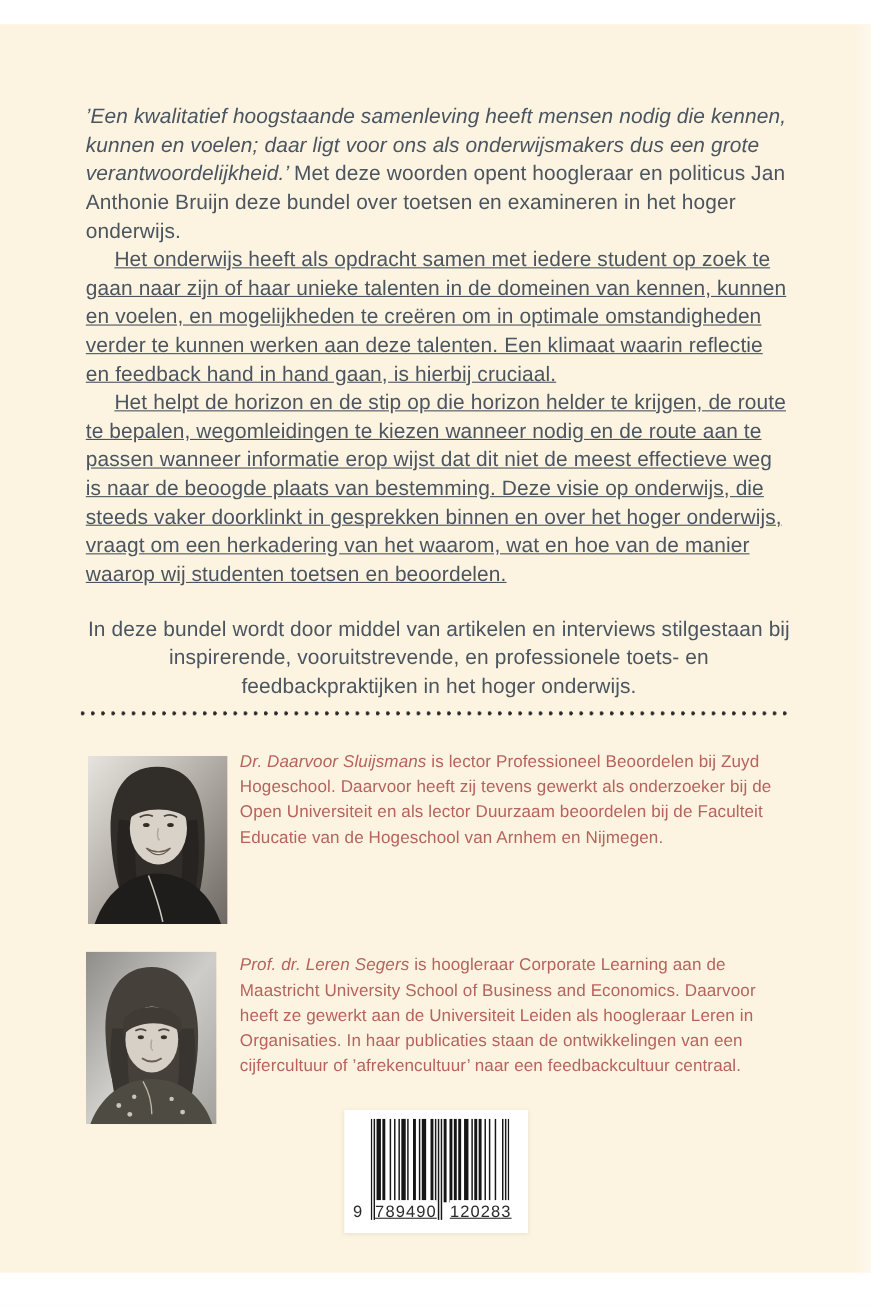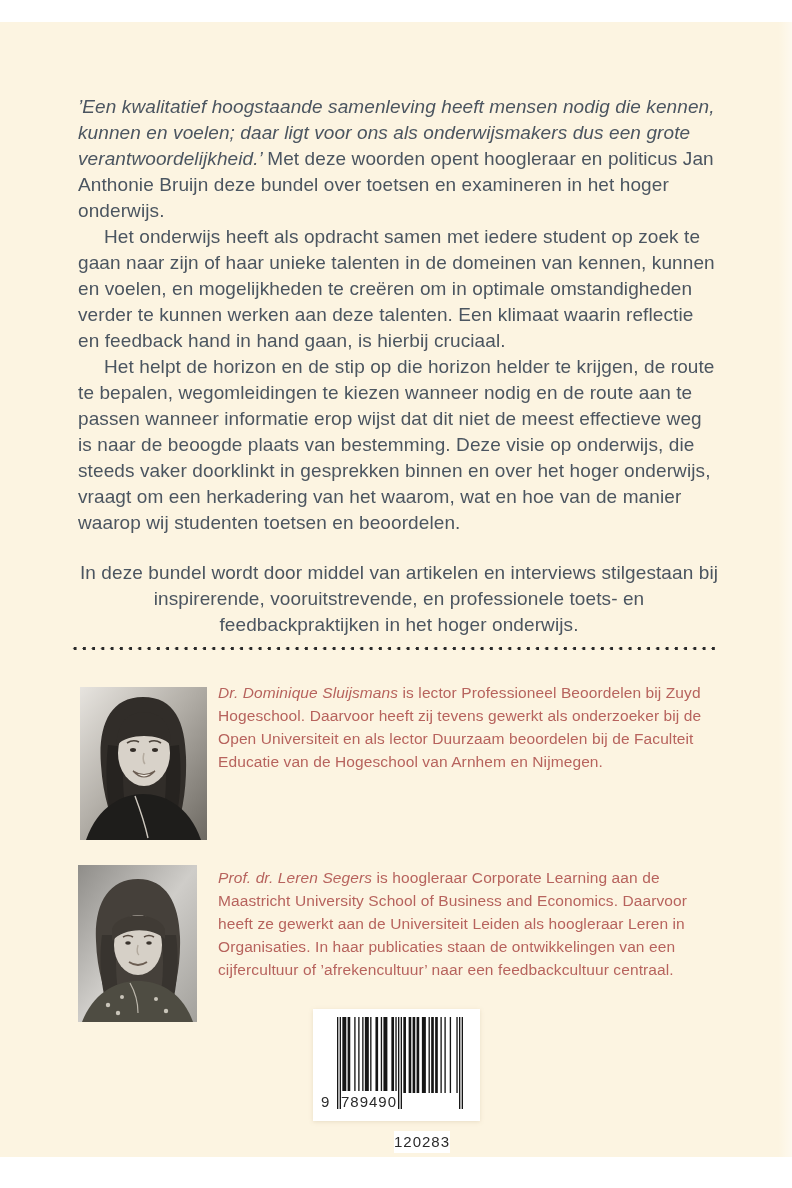--- a/index.html
+++ b/index.html
@@ -29,21 +29,21 @@
   }
 
   
   .blurb{
     position:absolute;left:78px;top:72px;width:642px;
     color:var(--body-text);
     font-size:19px;line-height:26px;
     letter-spacing:0.1px;
   }
   .para{margin:0;}
-  .para.indent{text-indent:26px;}
+  .para.indent{text-indent:26px;text-decoration:underline;}
   .para.spaced{margin-top:24px;text-align:center;}
   .em{font-style:italic;}
 
   
   .divider{
     position:absolute;left:71px;top:622px;width:646px;height:9px;
     background-image:radial-gradient(circle at 4px 4.5px, var(--dot) 1.55px, rgba(0,0,0,0) 1.9px);
     background-size:9.25px 9px;
     background-repeat:repeat-x;
   }
@@ -69,23 +69,23 @@
     background:#ffffff;
     box-shadow:0 1px 4px rgba(180,160,120,0.25);
   }
   .bars{position:absolute;left:24px;top:8px;width:126px;height:92px;}
   .digits{
     position:absolute;left:0;top:82px;right:0;height:22px;
     font-size:15px;line-height:22px;color:var(--barcode-text);
     letter-spacing:1px;
   }
   .d9{position:absolute;left:8px;}
-  .chip{position:absolute;width:56px;text-align:center;background:#ffffff;}
+  .chip{position:absolute;width:56px;text-align:center;background:#ffffff;text-decoration:underline;}
   .chip1{left:28px;}
-  .chip2{left:81px;margin-top:40px;}
+  .chip2{left:96px;}
 </style>
 </head>
 <body>
 
 <div class="page">
   <div class="cover">
 
     <div class="blurb">
         <p class="para"><span class="em">’Een kwalitatief hoogstaande samenleving heeft mensen nodig die kennen, kunnen en voelen; daar ligt voor ons als onderwijsmakers dus een grote verantwoordelijkheid.’ </span><span>Met deze woorden opent hoogleraar en politicus Jan Anthonie Bruijn deze bundel over toetsen en examineren in het hoger onderwijs.</span></p>
         <p class="para indent"><span>Het onderwijs heeft als opdracht samen met iedere student op zoek te gaan naar zijn of haar unieke talenten in de domeinen van kennen, kunnen en voelen, en mogelijkheden te creëren om in optimale omstandigheden verder te kunnen werken aan deze talenten. Een klimaat waarin reflectie en feedback hand in hand gaan, is hierbij cruciaal.</span></p>
@@ -113,21 +113,21 @@
         <path d="M47 56 q6 -4 12 -1" stroke="#4a423a" stroke-width="1.6" fill="none"></path>
         <path d="M69 55 q6 -3 12 1" stroke="#4a423a" stroke-width="1.6" fill="none"></path>
         <ellipse cx="53" cy="63" rx="3" ry="1.9" fill="#332d28"></ellipse>
         <ellipse cx="75" cy="63" rx="3" ry="1.9" fill="#332d28"></ellipse>
         <path d="M64 66 q-2 8 1 11" stroke="#b4ab9f" stroke-width="1.5" fill="none"></path>
         <path d="M53 84 q11 7 22 0 q-11 12 -22 0 Z" fill="#efe9e0" stroke="#6b5d52" stroke-width="1.2"></path>
         <path d="M6 153 C18 118 44 107 63 107 C83 107 109 118 121 153 Z" fill="#1e1d1b"></path>
         <path d="M55 109 q9 24 13 42" stroke="#cfc9c0" stroke-width="1.4" fill="none"></path>
       </svg>
     </div>
-    <div class="bio bio1"><span class="em">Dr. Dominique Sluijsmans</span><span> is lector Professioneel Beoordelen bij Zuyd Hogeschool. Daarvoor heeft zij tevens gewerkt als onderzoeker bij de Open Universiteit en als lector Duurzaam beoordelen bij de Faculteit Educatie van de Hogeschool van Arnhem en Nijmegen.</span></div>
+    <div class="bio bio1"><span class="em">Dr. Daarvoor Sluijsmans</span><span> is lector Professioneel Beoordelen bij Zuyd Hogeschool. Daarvoor heeft zij tevens gewerkt als onderzoeker bij de Open Universiteit en als lector Duurzaam beoordelen bij de Faculteit Educatie van de Hogeschool van Arnhem en Nijmegen.</span></div>
 
     <div class="photo photo2">
       <svg viewBox="0 0 119 157" preserveAspectRatio="none">
         <defs>
           <linearGradient id="p2bg" x1="0" y1="0" x2="1" y2="1">
             <stop offset="0" stop-color="#8f8d89"></stop>
             <stop offset="0.5" stop-color="#cfcdc9"></stop>
             <stop offset="1" stop-color="#a3a19c"></stop>
           </linearGradient>
         </defs>

